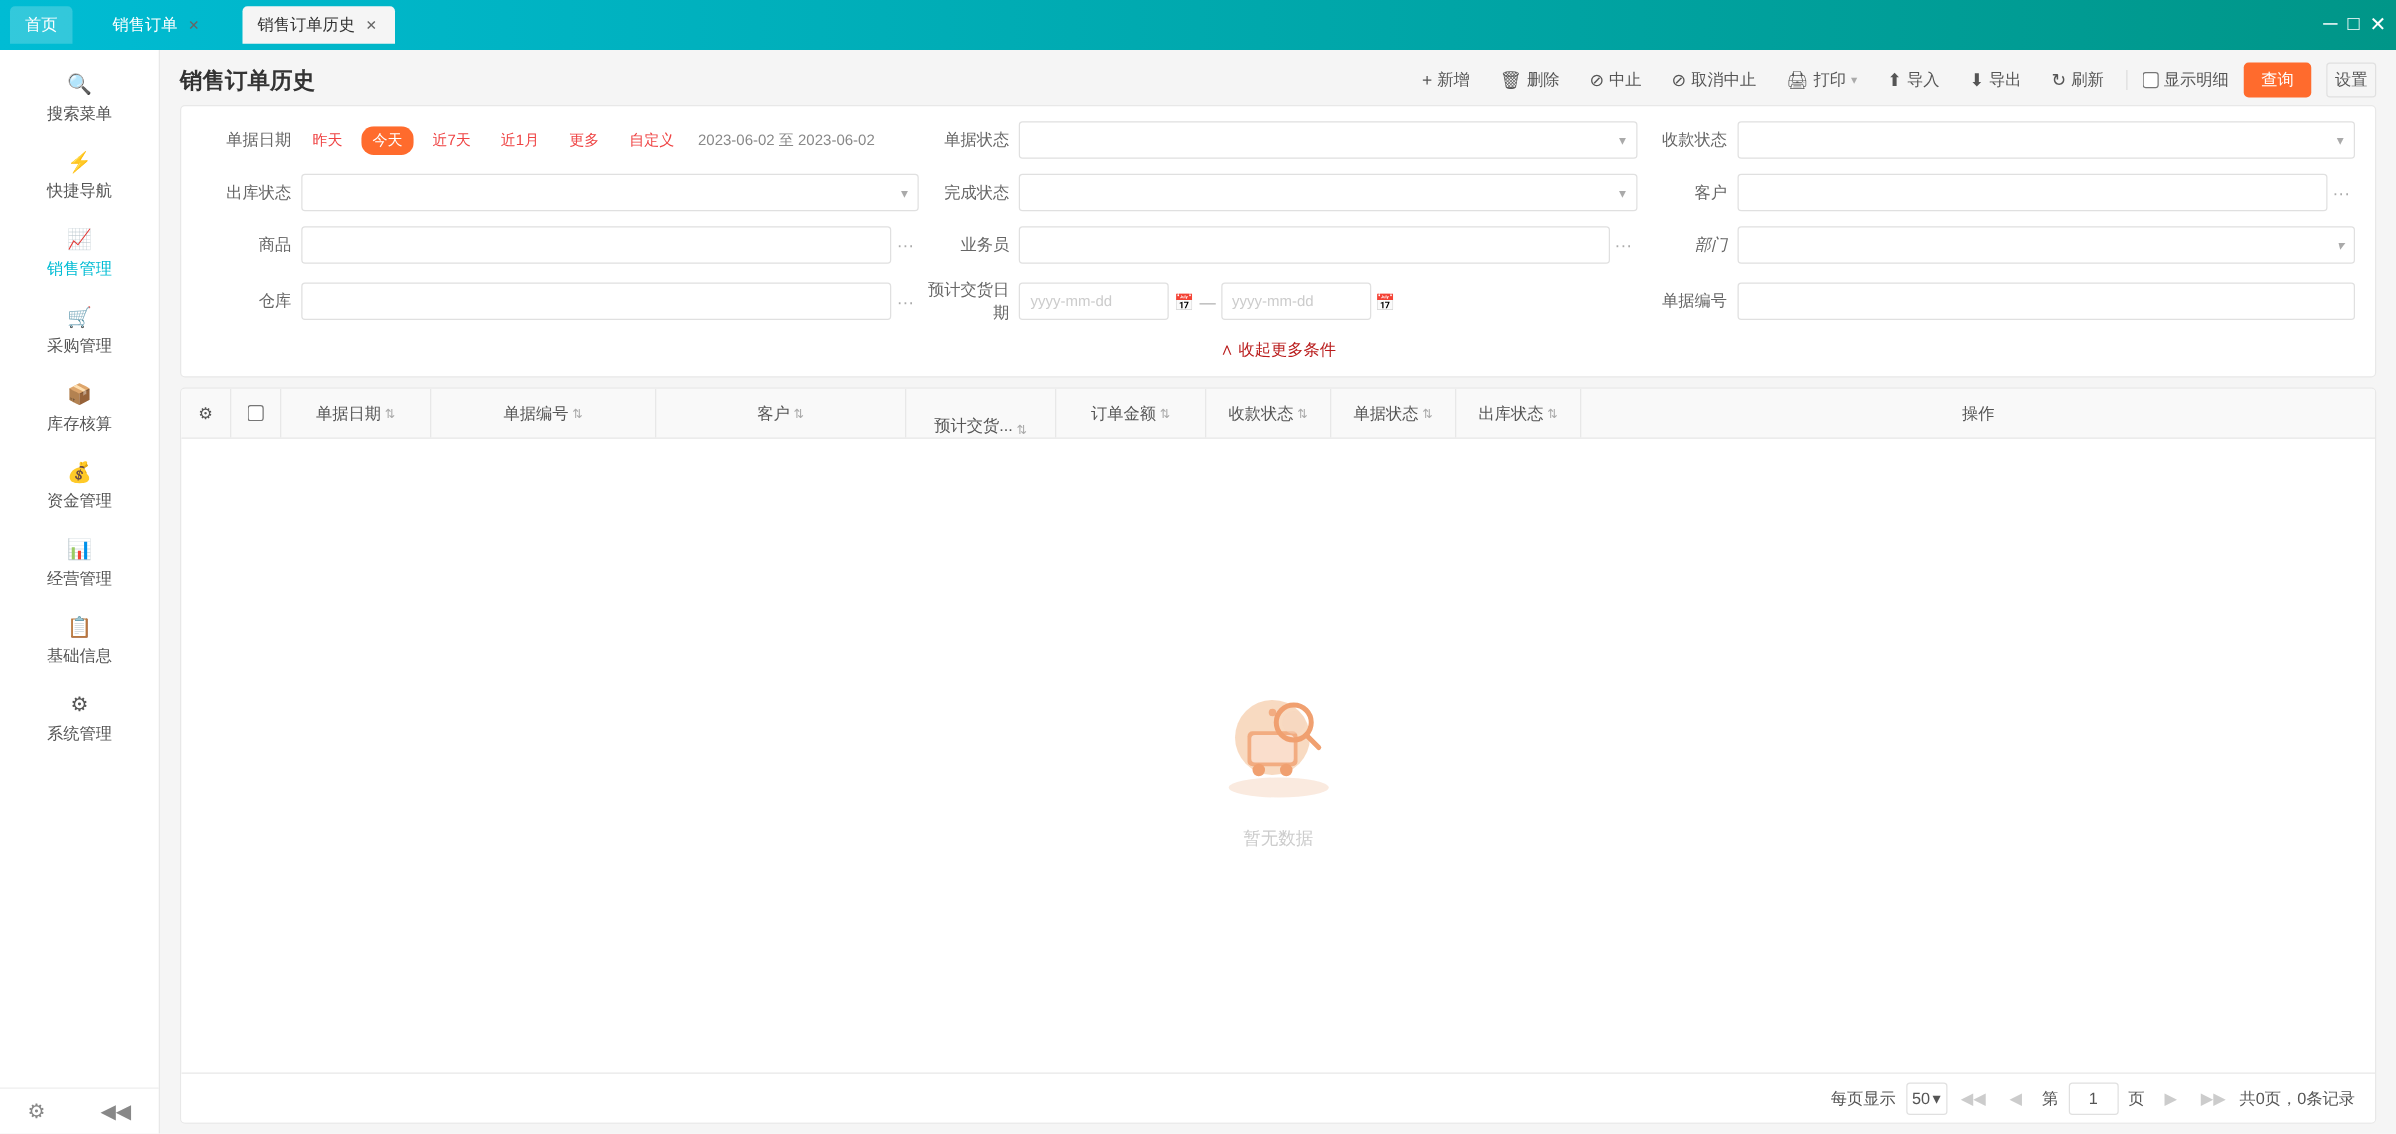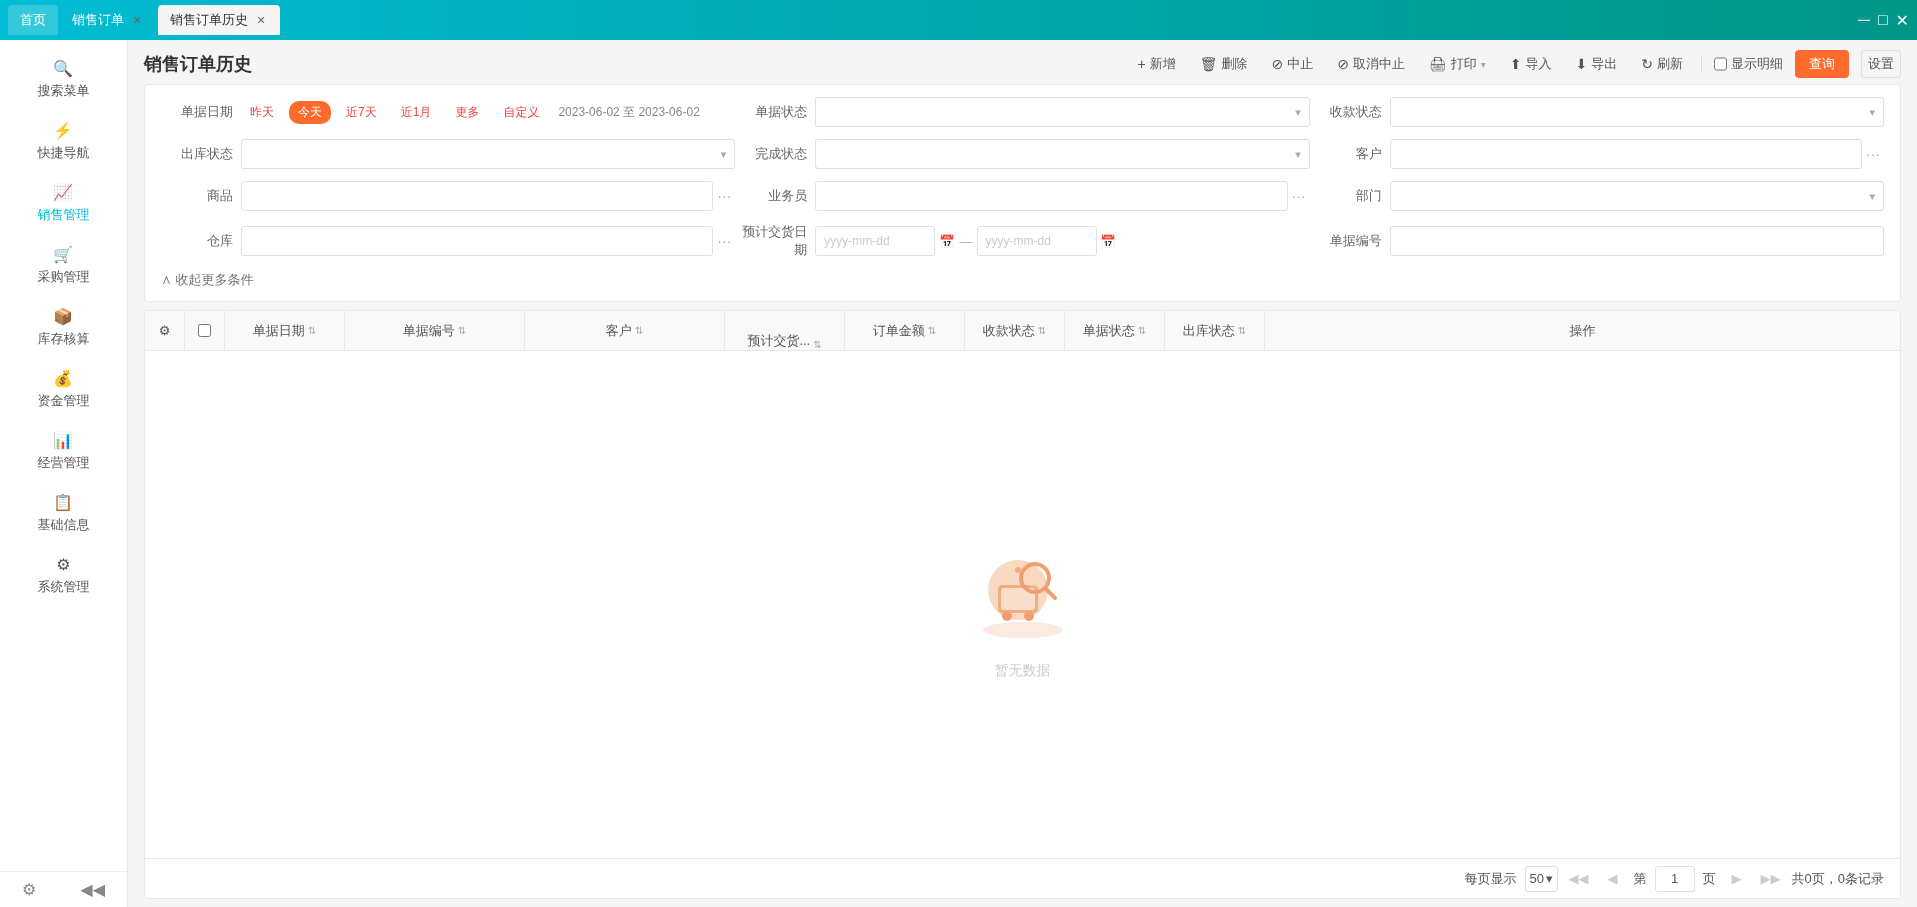--- a/index.html
+++ b/index.html
@@ -11,21 +11,21 @@
       background: linear-gradient(to right, #00bcd4, #009688);
       display: flex;
       align-items: center;
       padding: 0 8px;
       flex-shrink: 0;
     }
     .top-bar-tabs {
       display: flex;
       align-items: center;
       flex: 1;
-      gap: 2px;
+      gap: 20px;
     }
     .tab {
       height: 30px;
       padding: 0 12px;
       display: flex;
       align-items: center;
       gap: 6px;
       cursor: pointer;
       border-radius: 4px 4px 0 0;
       color: #fff;
@@ -243,22 +243,22 @@
       padding: 0 8px;
       color: #ccc;
       display: flex;
       align-items: center;
       width: 120px;
       font-size: 12px;
     }
     .date-separator { margin: 0 4px; color: #aaa; }
     .calendar-icon { color: #aaa; margin-left: 4px; cursor: pointer; }
     .collapse-bar {
-      text-align: left;
-      color: #737373;
+      text-align: center;
+      color: #b91c1c;
       font-size: 12px;
       cursor: pointer;
       margin-top: 4px;
     }
     .filter-cell {
       display: flex;
       align-items: center;
     }
 
     
@@ -552,21 +552,21 @@
           <div class="input-control" style="flex:1; height:30px; border:1px solid #e0e0e0; border-radius:3px; background:#fff; padding:0 8px;">
           </div>
           <span class="ellipsis-btn">···</span>
         </div>
         <div class="filter-cell" style="flex:1;">
           <span class="filter-label">业务员</span>
           <div class="input-control" style="flex:1; height:30px; border:1px solid #e0e0e0; border-radius:3px; background:#fff; padding:0 8px;">
           </div>
           <span class="ellipsis-btn">···</span>
         </div>
-        <div class="filter-cell" style="flex:1;">
+        <div class="filter-cell" style="flex:1;font-style:italic;">
           <span class="filter-label">部门</span>
           <div class="select-control">
             <span></span>
             <span class="select-arrow">▾</span>
           </div>
         </div>
       </div>
 
       <div class="filter-row" style="margin-bottom:12px;">
         <div class="filter-cell" style="flex:1;">

